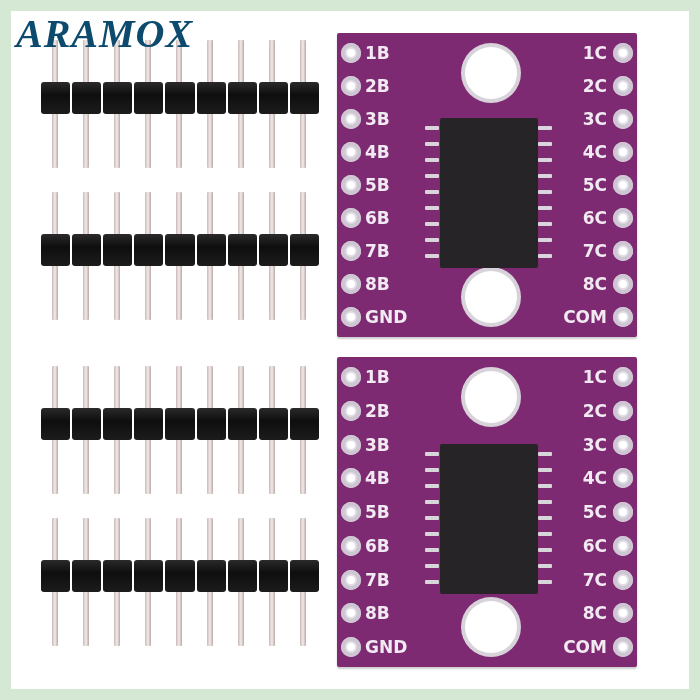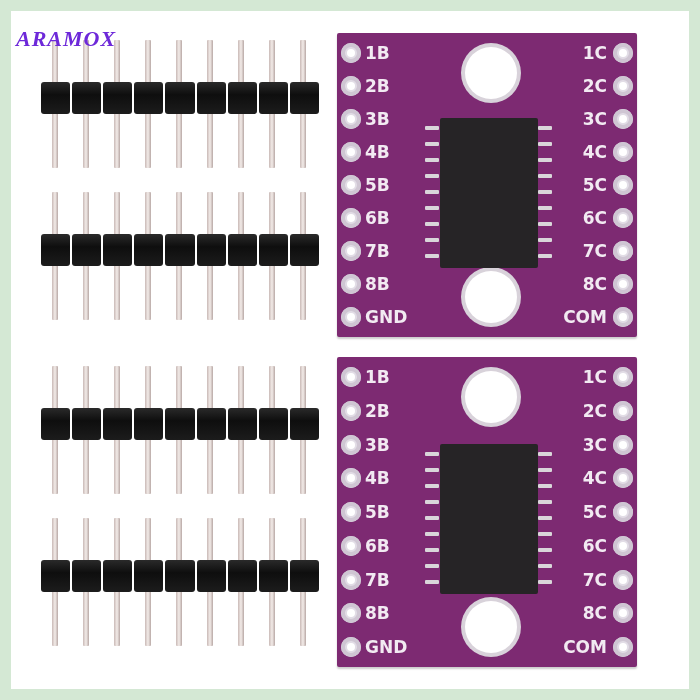--- a/index.html
+++ b/index.html
@@ -1,18 +1,18 @@
 <!DOCTYPE html>
 <html><head>
 <meta charset="utf-8">
 <style>
   html,body{margin:0;padding:0;}
   body{width:700px;height:700px;background:#d4e8d4;position:relative;overflow:hidden;font-family:"DejaVu Sans",sans-serif;}
   .frame{position:absolute;left:11px;top:11px;width:678px;height:678px;background:#fff;}
-  .brand{position:absolute;left:16px;top:26px;font-family:"Liberation Serif",serif;font-style:italic;font-weight:bold;font-size:22px;color:#6d28d9;letter-spacing:1px;z-index:5;}
+  .brand{position:absolute;left:16px;top:10px;font-family:"Liberation Serif",serif;font-style:italic;font-weight:bold;font-size:40px;color:#0c4a6e;letter-spacing:1px;z-index:5;}
   .header{position:absolute;left:40px;width:280px;height:128px;}
   .pin{position:absolute;width:6px;background:linear-gradient(90deg,#c9b9b6,#f3ece9 50%,#b8a8a5);border-radius:1px;}
   .housing{position:absolute;left:0;top:42px;width:280px;height:32px;display:flex;}
   .housing div{flex:1;margin:0 1px;background:linear-gradient(#2a2a2a,#0e0e0e 40%,#1c1c1c);border-radius:3px;}
   .board{position:absolute;left:337px;width:300px;background:#7d2a72;border-radius:2px;box-shadow:0 2px 2px rgba(0,0,0,.2);}
   .board .pad{position:absolute;width:20px;height:20px;border-radius:50%;background:#e2dde6;box-shadow:inset 0 0 0 4px #cfc6d3;}
   .board .pad::after{content:"";position:absolute;left:6px;top:6px;width:8px;height:8px;border-radius:50%;background:#fff;}
   .board .lbl{position:absolute;color:#f2eaf2;font-weight:bold;font-size:17px;line-height:20px;}
   .board .hole{position:absolute;left:128px;width:52px;height:52px;border-radius:50%;background:#fff;box-shadow:0 0 0 4px #d8d2da;}
   .board .chip{position:absolute;left:103px;width:98px;height:150px;background:#262426;border-radius:2px;}

